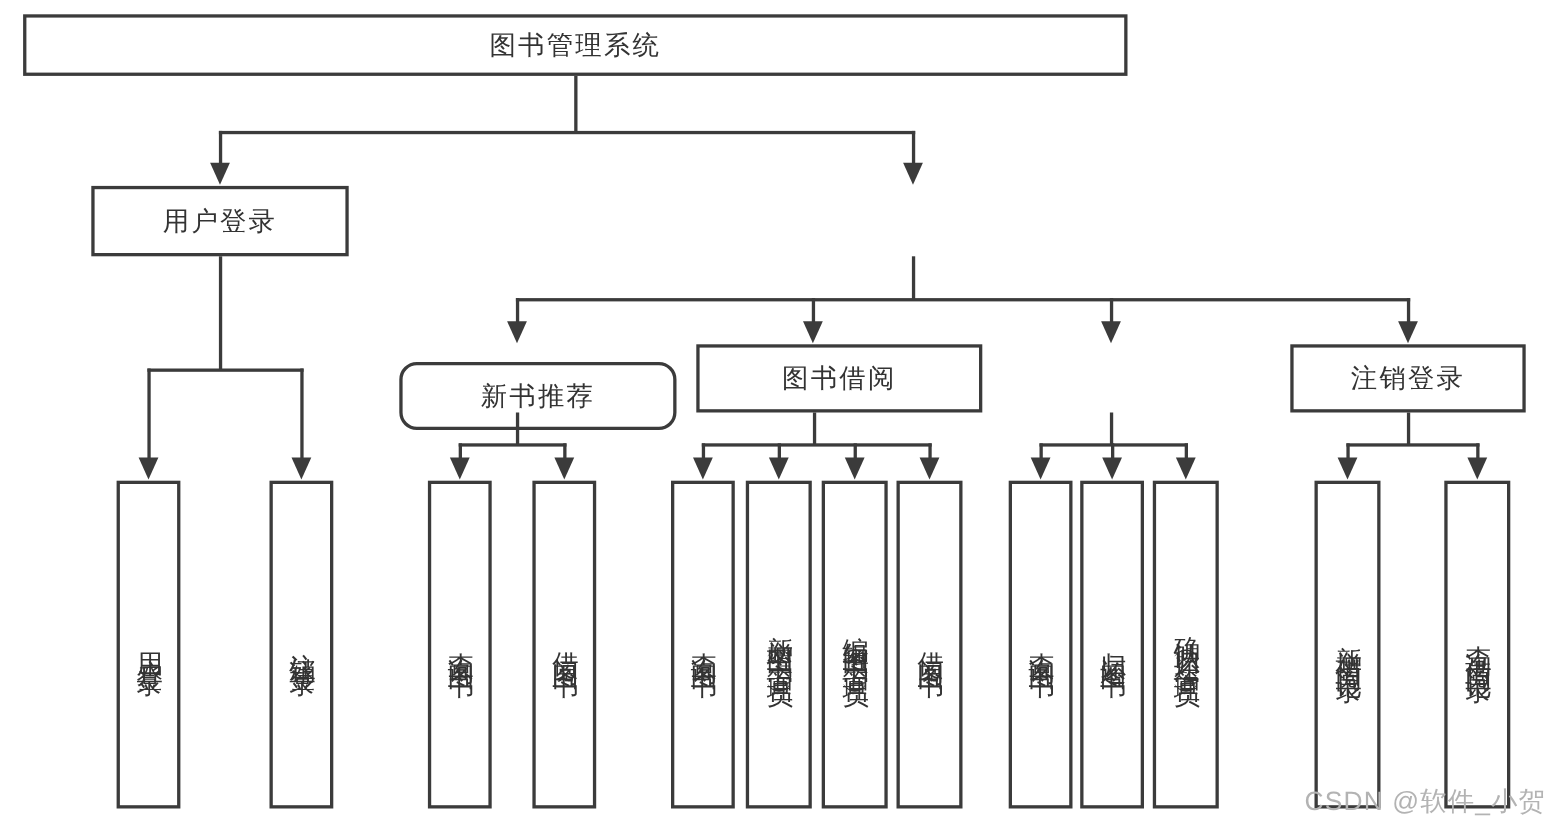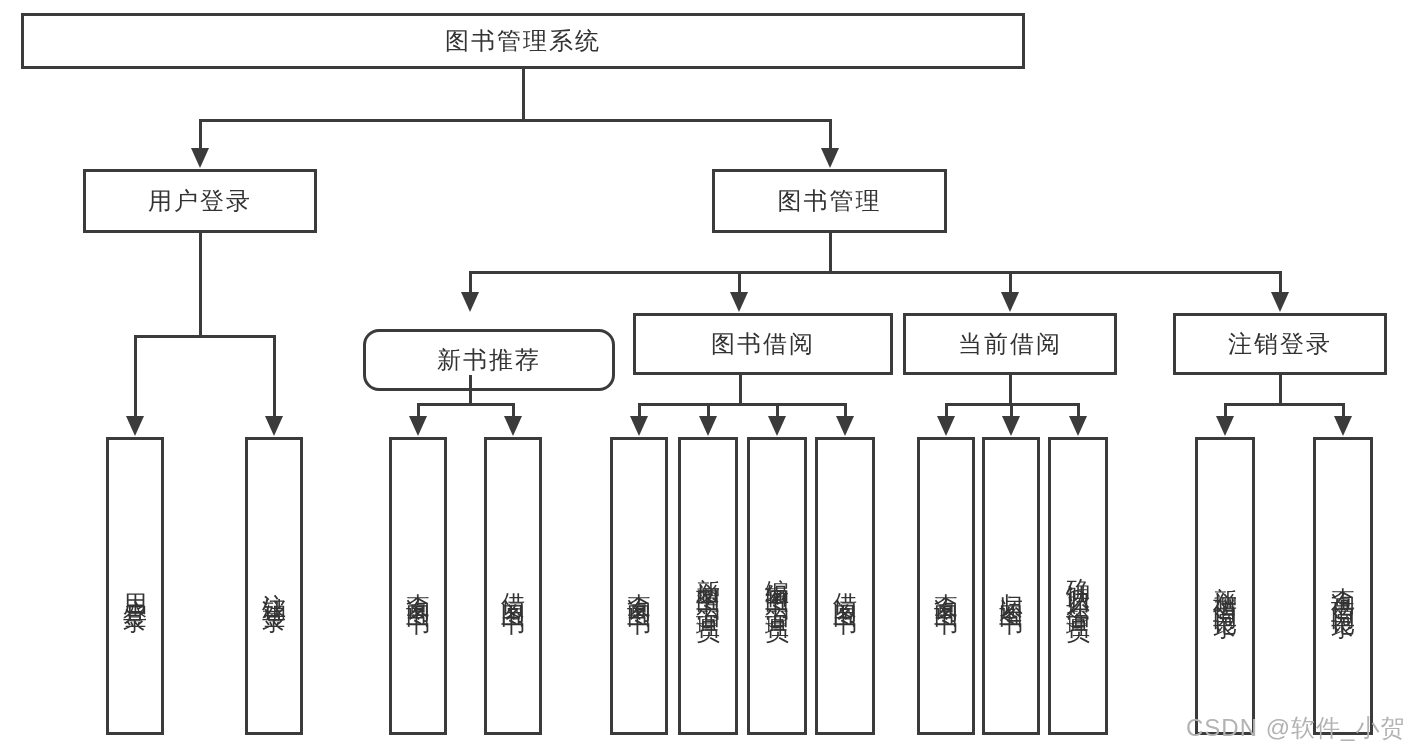--- a/index.html
+++ b/index.html
@@ -57,25 +57,23 @@
   }
 </style>
 </head>
 <body>
 
 <div id="canvas">
 
   <div class="node" style="left:21px; top:13px; width:1004px; height:56px;">图书管理系统</div>
 
   <div class="node" style="left:83px; top:169px; width:234px; height:64px;">用户登录</div>
-  <div class="node" style="left:712px; top:169px; width:235px; height:64px;">图书管理</div>
 
   <div class="node" style="left:363px; top:329px; width:252px; height:62px;border-radius:16px;">新书推荐</div>
   <div class="node" style="left:633px; top:313px; width:260px; height:62px;">图书借阅</div>
-  <div class="node" style="left:903px; top:313px; width:214px; height:62px;">当前借阅</div>
   <div class="node" style="left:1173px; top:313px; width:214px; height:62px;">注销登录</div>
 
   <div class="node vert" style="left:106px; top:437px; width:58px; height:298px;">用户登录</div>
   <div class="node vert" style="left:245px; top:437px; width:58px; height:298px;">注销登录</div>
 
   <div class="node vert" style="left:389px; top:437px; width:58px; height:298px;">查询图书</div>
   <div class="node vert" style="left:484px; top:437px; width:58px; height:298px;">借阅图书</div>
 
   <div class="node vert" style="left:610px; top:437px; width:58px; height:298px;">查询图书</div>
   <div class="node vert" style="left:678px; top:437px; width:60px; height:298px;">新增图书（管理员）</div>

